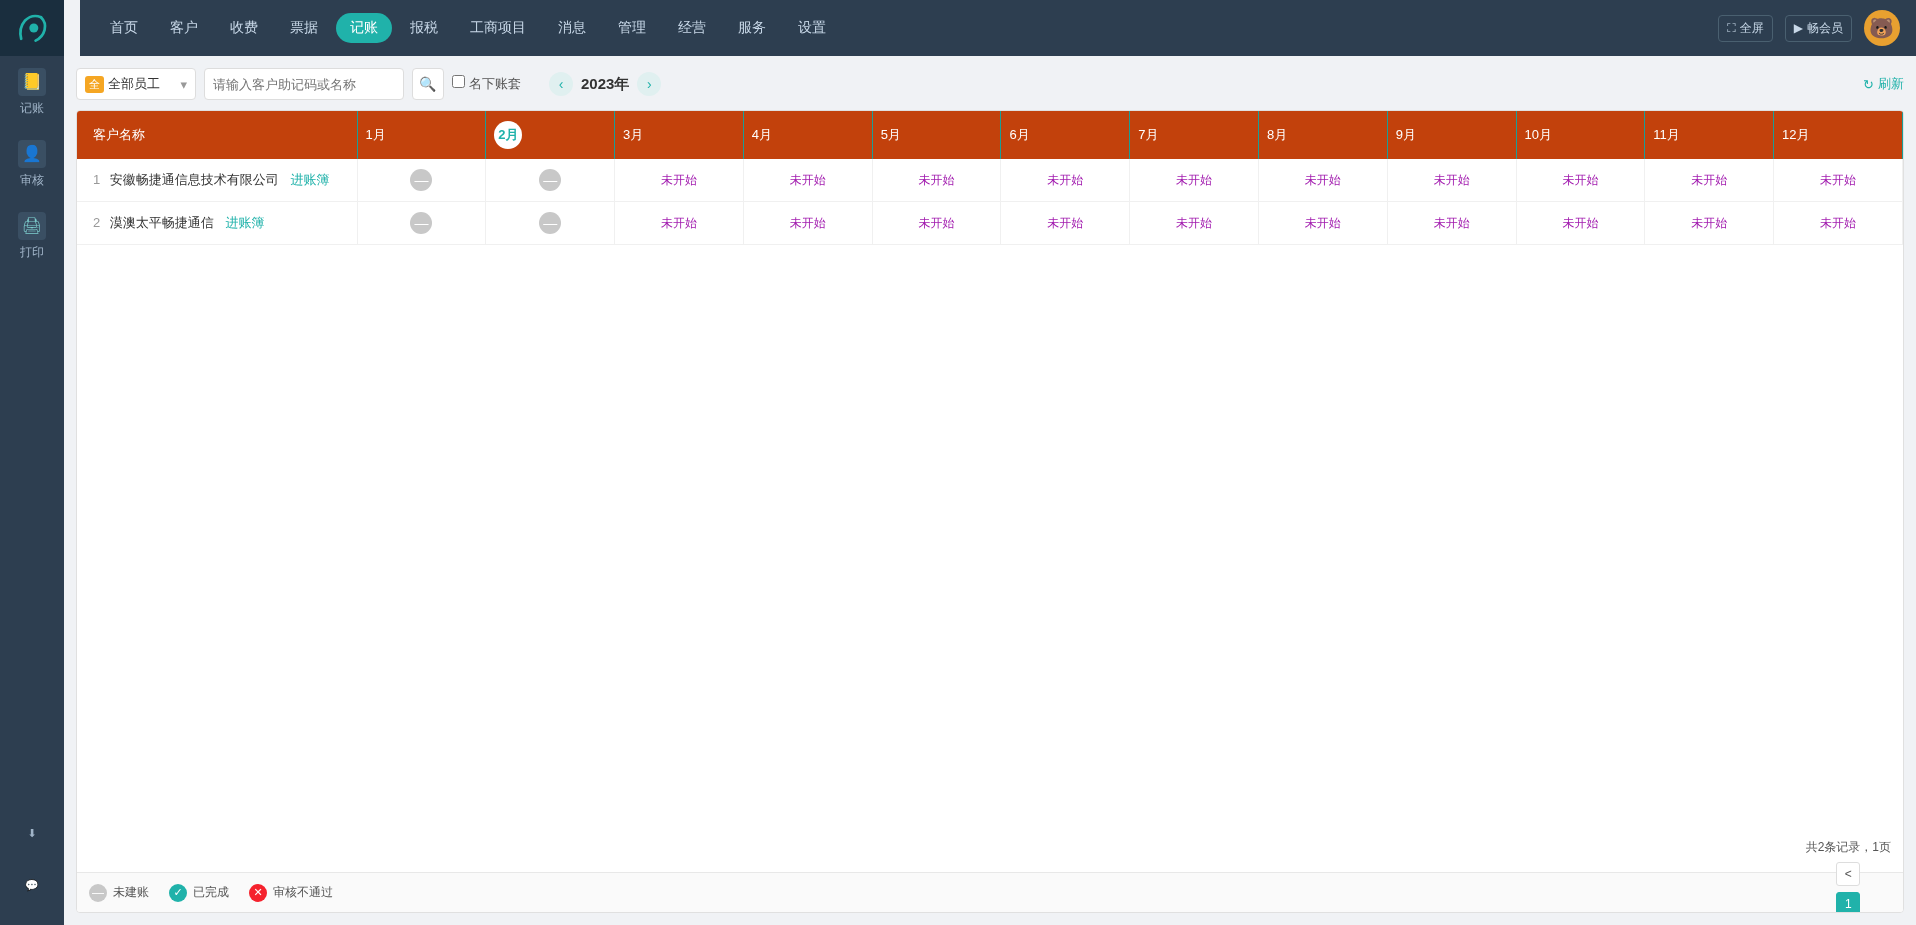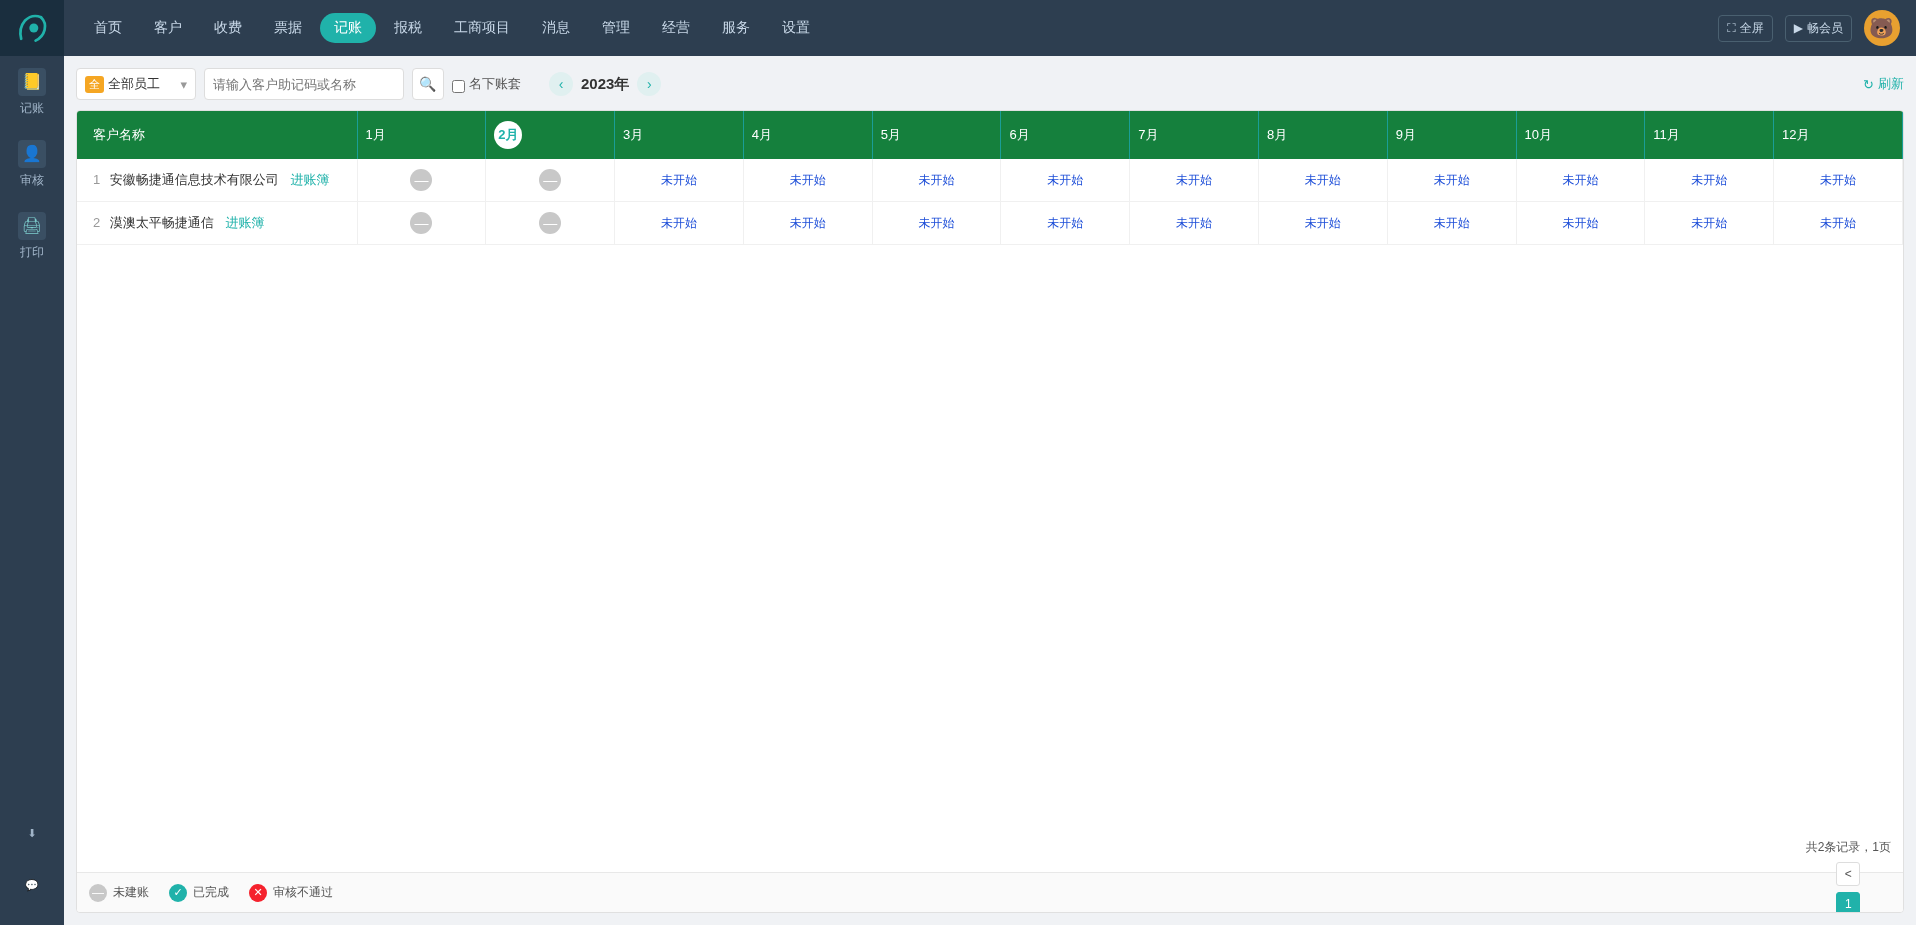--- a/index.html
+++ b/index.html
@@ -82,20 +82,21 @@
 
     
     .topnav {
       height: 56px;
       background: #2d3e50;
       display: flex;
       align-items: center;
       padding: 0 16px;
       gap: 4px;
       flex-shrink: 0;
+      margin-left: 16px;
     }
     .nav-item {
       padding: 6px 14px;
       color: #c8d8e8;
       cursor: pointer;
       border-radius: 4px;
       font-size: 14px;
       white-space: nowrap;
     }
     .nav-item.active {
@@ -199,21 +200,21 @@
       background: #fff;
       display: flex;
       align-items: center;
       justify-content: center;
       cursor: pointer;
       color: #666;
       font-size: 14px;
     }
     .checkbox-label {
       display: flex;
-      align-items: flex-end;
+      align-items: flex-start;
       gap: 4px;
       color: #555;
       cursor: pointer;
       font-size: 13px;
     }
     .year-nav {
       display: flex;
       align-items: center;
       gap: 8px;
       margin-left: 20px;
@@ -255,21 +256,21 @@
     .table-scroll {
       overflow-y: auto;
       flex: 1;
     }
     table {
       width: 100%;
       border-collapse: collapse;
       table-layout: fixed;
     }
     thead tr {
-      background: #15803d;
+      background: #c2410c;
       color: #fff;
     }
     thead th {
       padding: 10px 8px;
       text-align: left;
       font-weight: normal;
       font-size: 13px;
       border-right: 1px solid #1a9e96;
     }
     thead th:first-child {
@@ -317,21 +318,21 @@
       height: 22px;
       border-radius: 50%;
       background: #c8c8c8;
       display: inline-flex;
       align-items: center;
       justify-content: center;
       color: #fff;
       font-size: 14px;
       line-height: 1;
     }
-    .not-started { color: #1d4ed8; font-size: 12px; }
+    .not-started { color: #a21caf; font-size: 12px; }
 
     
     .table-footer {
       height: 40px;
       background: #fafafa;
       border-top: 1px solid #e8e8e8;
       display: flex;
       align-items: center;
       padding: 0 12px;
       gap: 20px;

